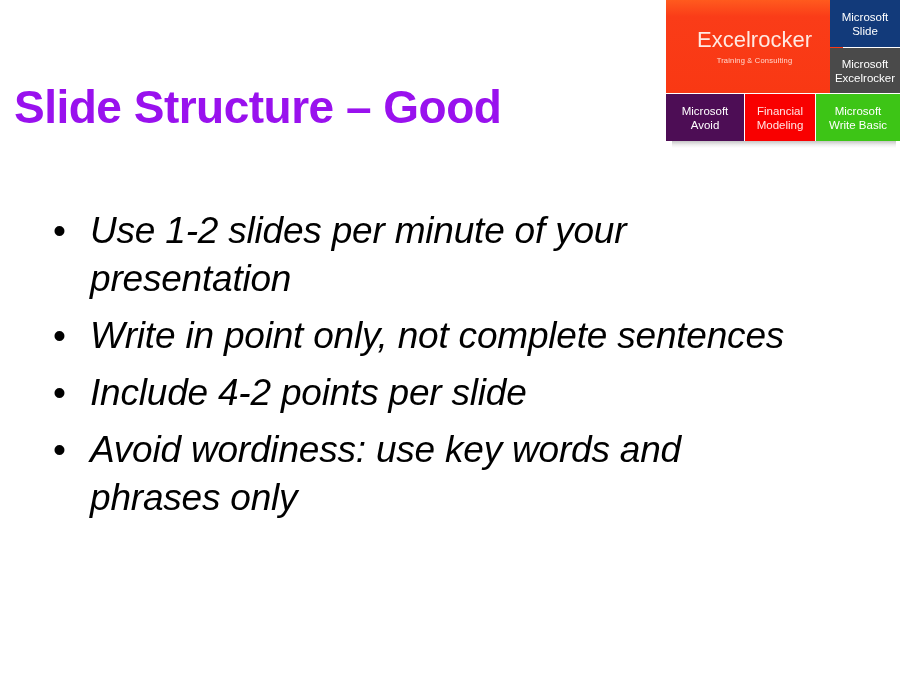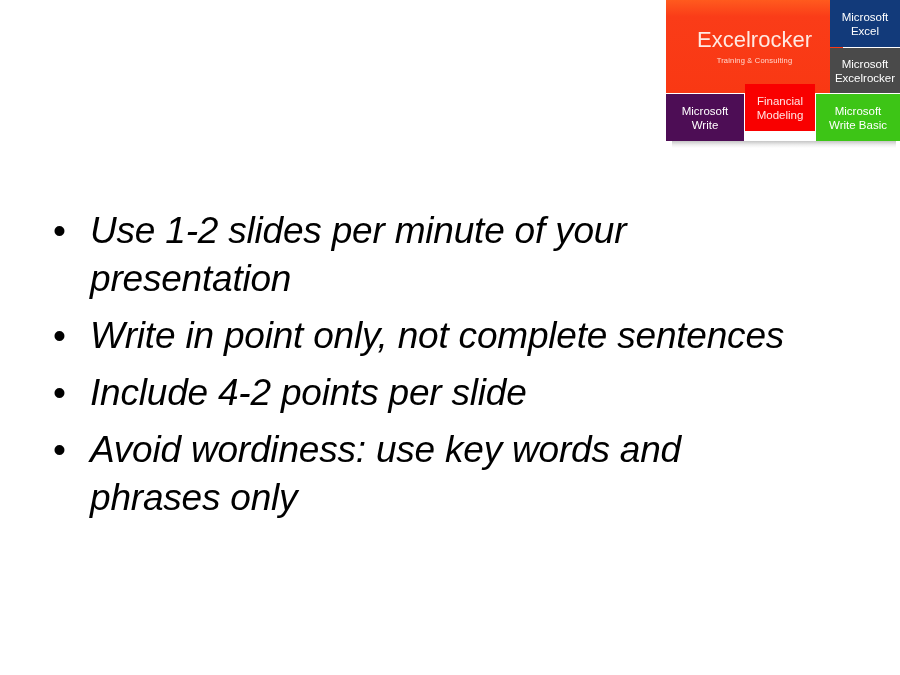--- a/index.html
+++ b/index.html
@@ -130,21 +130,21 @@
   
   #tile-office {
     left: 0px;
     top: 94px;
     width: 78px;
     height: 47px;
     background: #4d0d55;
   }
   #tile-financial {
     left: 79px;
-    top: 84px;
+    top: 94px;
     width: 70px;
     height: 47px;
     background: #f90000;
   }
   #tile-visualbasic {
     left: 150px;
     top: 94px;
     width: 84px;
     height: 47px;
     background: #3dc516;
@@ -164,20 +164,21 @@
     width: 224px;
     height: 7px;
     background: linear-gradient(180deg, rgba(150,150,150,0.55) 0%, rgba(190,190,190,0.25) 55%, rgba(255,255,255,0) 100%);
   }
 </style>
 </head>
 <body>
 
 <div id="slide">
 
+  <h1 id="slide-title">Slide Structure – Good</h1>
 
   <ul id="bullet-list">
     <li class="bullet-item">
       <span class="bullet-marker">•</span>
       <span class="bullet-text">Use 1-2 slides per minute of your presentation</span>
     </li>
     <li class="bullet-item">
       <span class="bullet-marker">•</span>
       <span class="bullet-text">Write in point only, not complete sentences</span>
     </li>
@@ -194,31 +195,31 @@
   <div id="logo">
     <div class="logo-grid">
 
       <div class="tile" id="tile-brand">
         <span class="brand-name">Excelrocker</span>
         <span class="brand-tagline">Training &amp; Consulting</span>
       </div>
 
       <div class="tile" id="tile-excel">
         <span class="tile-line">Microsoft</span>
-        <span class="tile-line">Excel</span>
+        <span class="tile-line">Slide</span>
       </div>
 
       <div class="tile" id="tile-powerpoint">
         <span class="tile-line">Microsoft</span>
         <span class="tile-line">Excelrocker</span>
       </div>
 
       <div class="tile" id="tile-office">
         <span class="tile-line">Microsoft</span>
-        <span class="tile-line">Write</span>
+        <span class="tile-line">Avoid</span>
       </div>
 
       <div class="tile" id="tile-financial">
         <span class="tile-line">Financial</span>
         <span class="tile-line">Modeling</span>
       </div>
 
       <div class="tile" id="tile-visualbasic">
         <span class="tile-line">Microsoft</span>
         <span class="tile-line">Write Basic</span>

